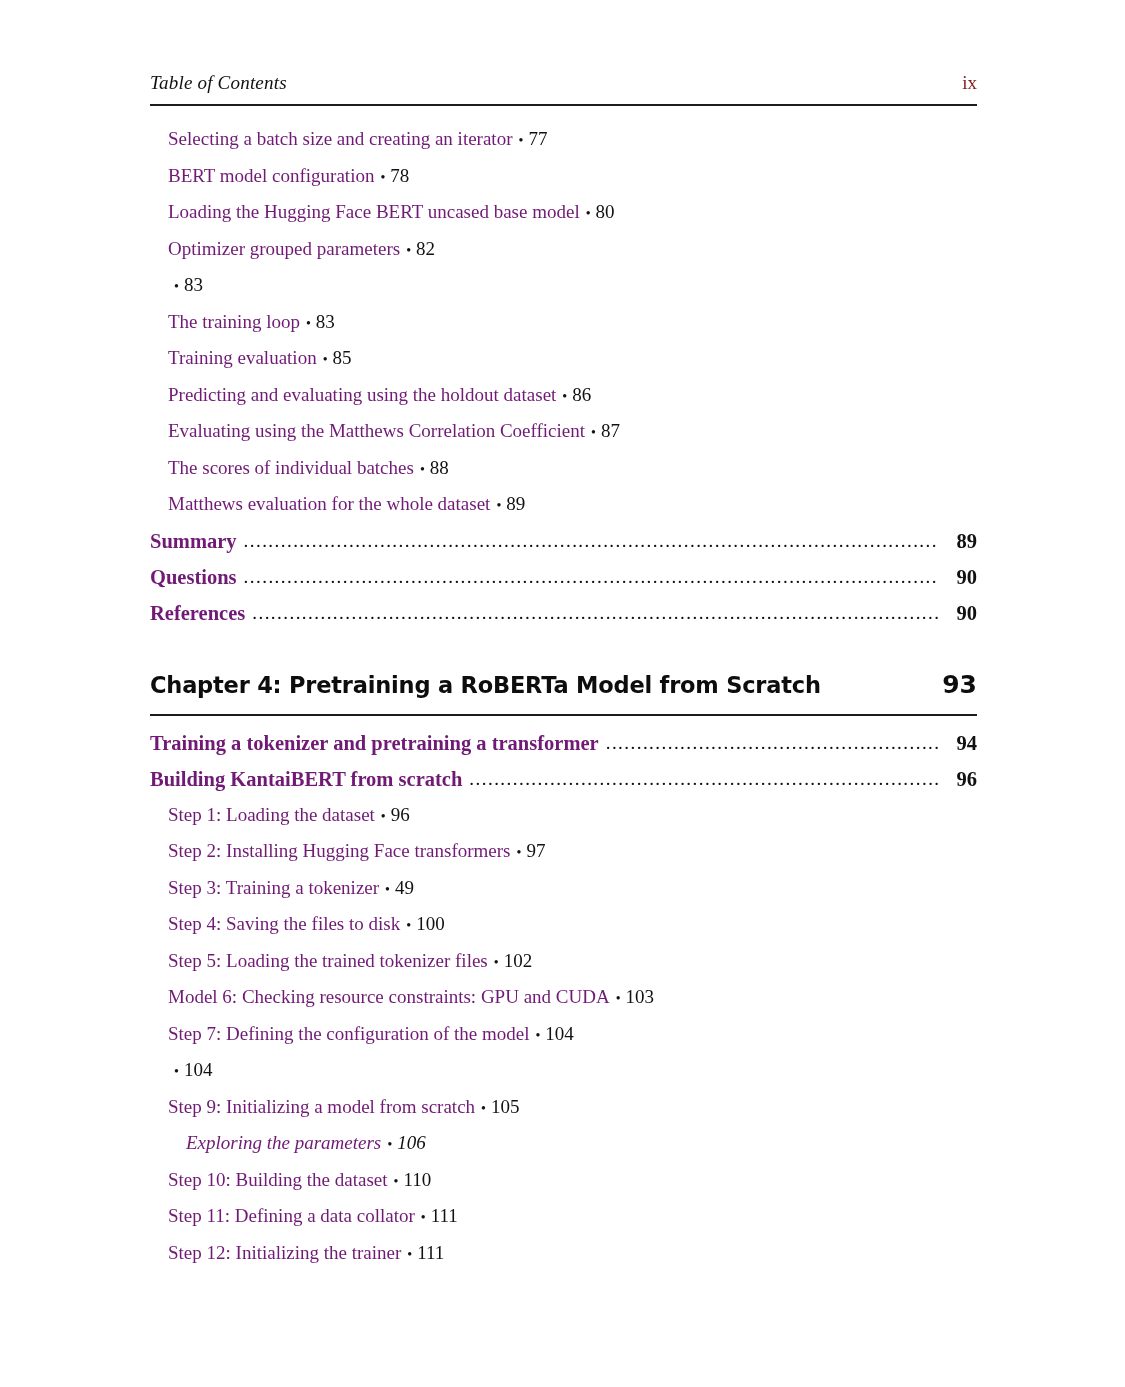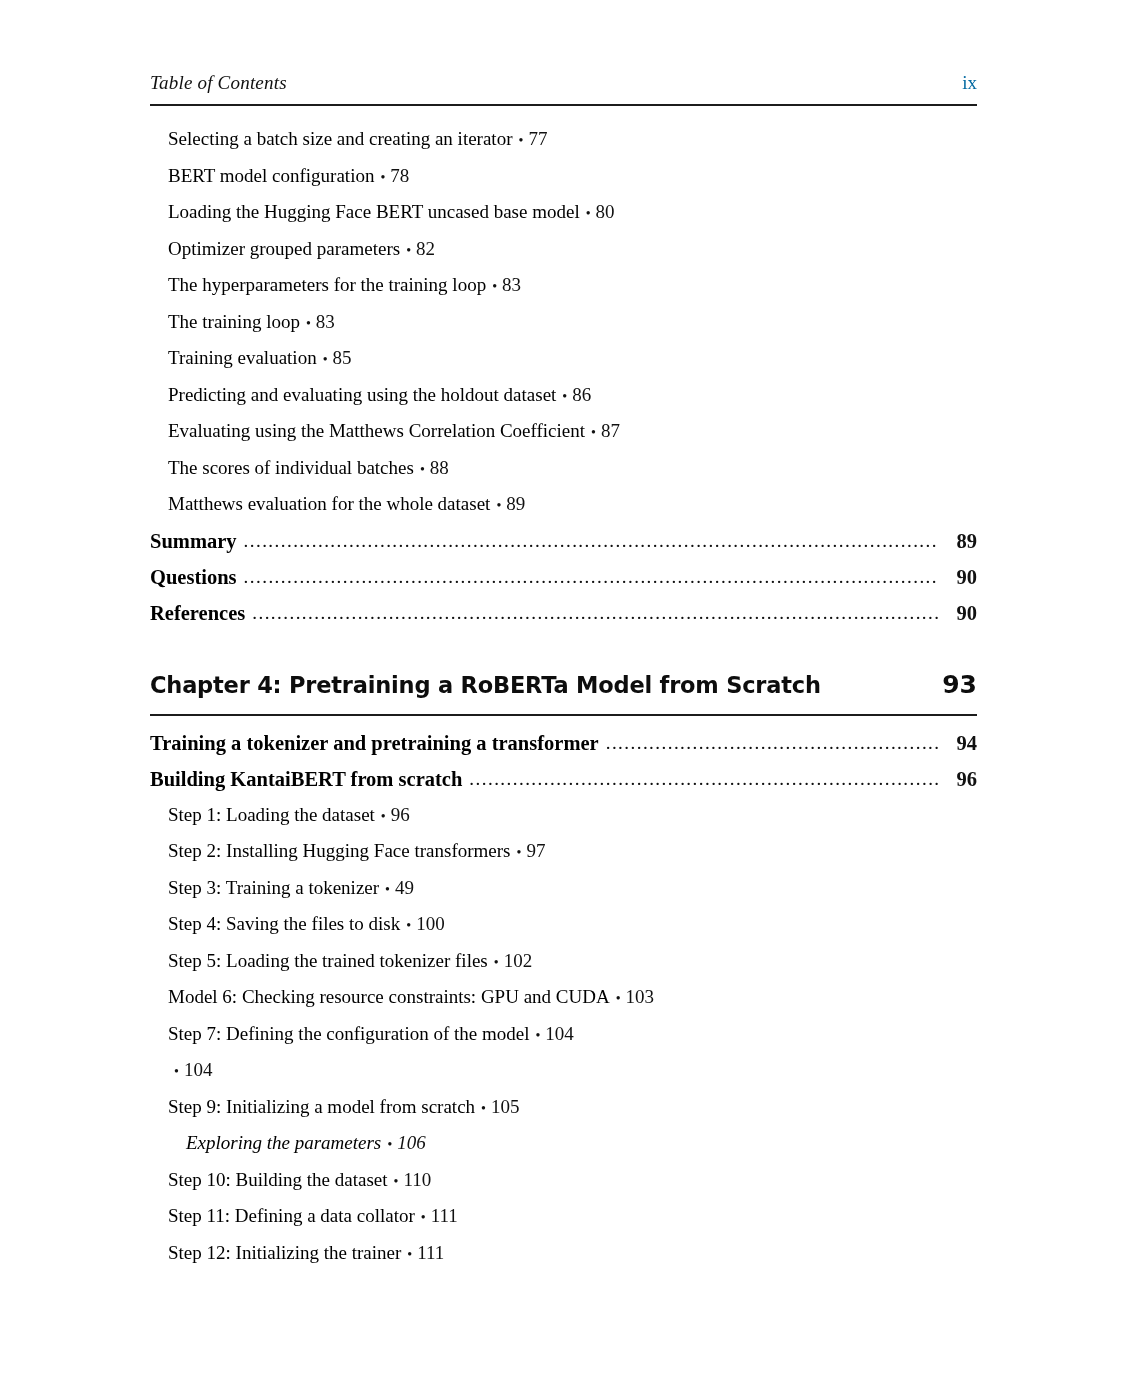--- a/index.html
+++ b/index.html
@@ -37,21 +37,21 @@
   .running-head-title {
     font-family: "Liberation Serif", serif;
     font-style: italic;
     font-size: 19px;
     letter-spacing: 0.2px;
     color: #111111;
   }
   .running-head-folio {
     font-family: "Liberation Serif", serif;
     font-size: 19px;
-    color: #0369a1;
+    color: #7f1d1d;
   }
   .rule {
     position: absolute;
     left: 0;
     width: 827px;
     height: 0;
     border-top: 2px solid #1c1c1c;
   }
   .rule-head { top: 104px; }
 
@@ -87,21 +87,21 @@
   }
 
   
   .entry.level2 {
     font-size: 19px;
     font-style: italic;
     padding-left: 36px;
     height: 36.5px;
   }
 
-  .entry-text { color: #000000; }
+  .entry-text { color: #701a75; }
 
   .bullet {
     display: inline-block;
     margin: 0 5px 0 6px;
     font-size: 14px;
     line-height: 1;
     vertical-align: middle;
     color: #111111;
   }
 
@@ -192,21 +192,20 @@
           <span class="entry-text">Loading the Hugging Face BERT uncased base model</span>
           <span class="bullet">•</span>
           <span class="inline-page">80</span>
         </div>
         <div class="entry level1">
           <span class="entry-text">Optimizer grouped parameters</span>
           <span class="bullet">•</span>
           <span class="inline-page">82</span>
         </div>
         <div class="entry level1">
-          <span class="entry-text">The hyperparameters for the training loop</span>
           <span class="bullet">•</span>
           <span class="inline-page">83</span>
         </div>
         <div class="entry level1">
           <span class="entry-text">The training loop</span>
           <span class="bullet">•</span>
           <span class="inline-page">83</span>
         </div>
         <div class="entry level1">
           <span class="entry-text">Training evaluation</span>

